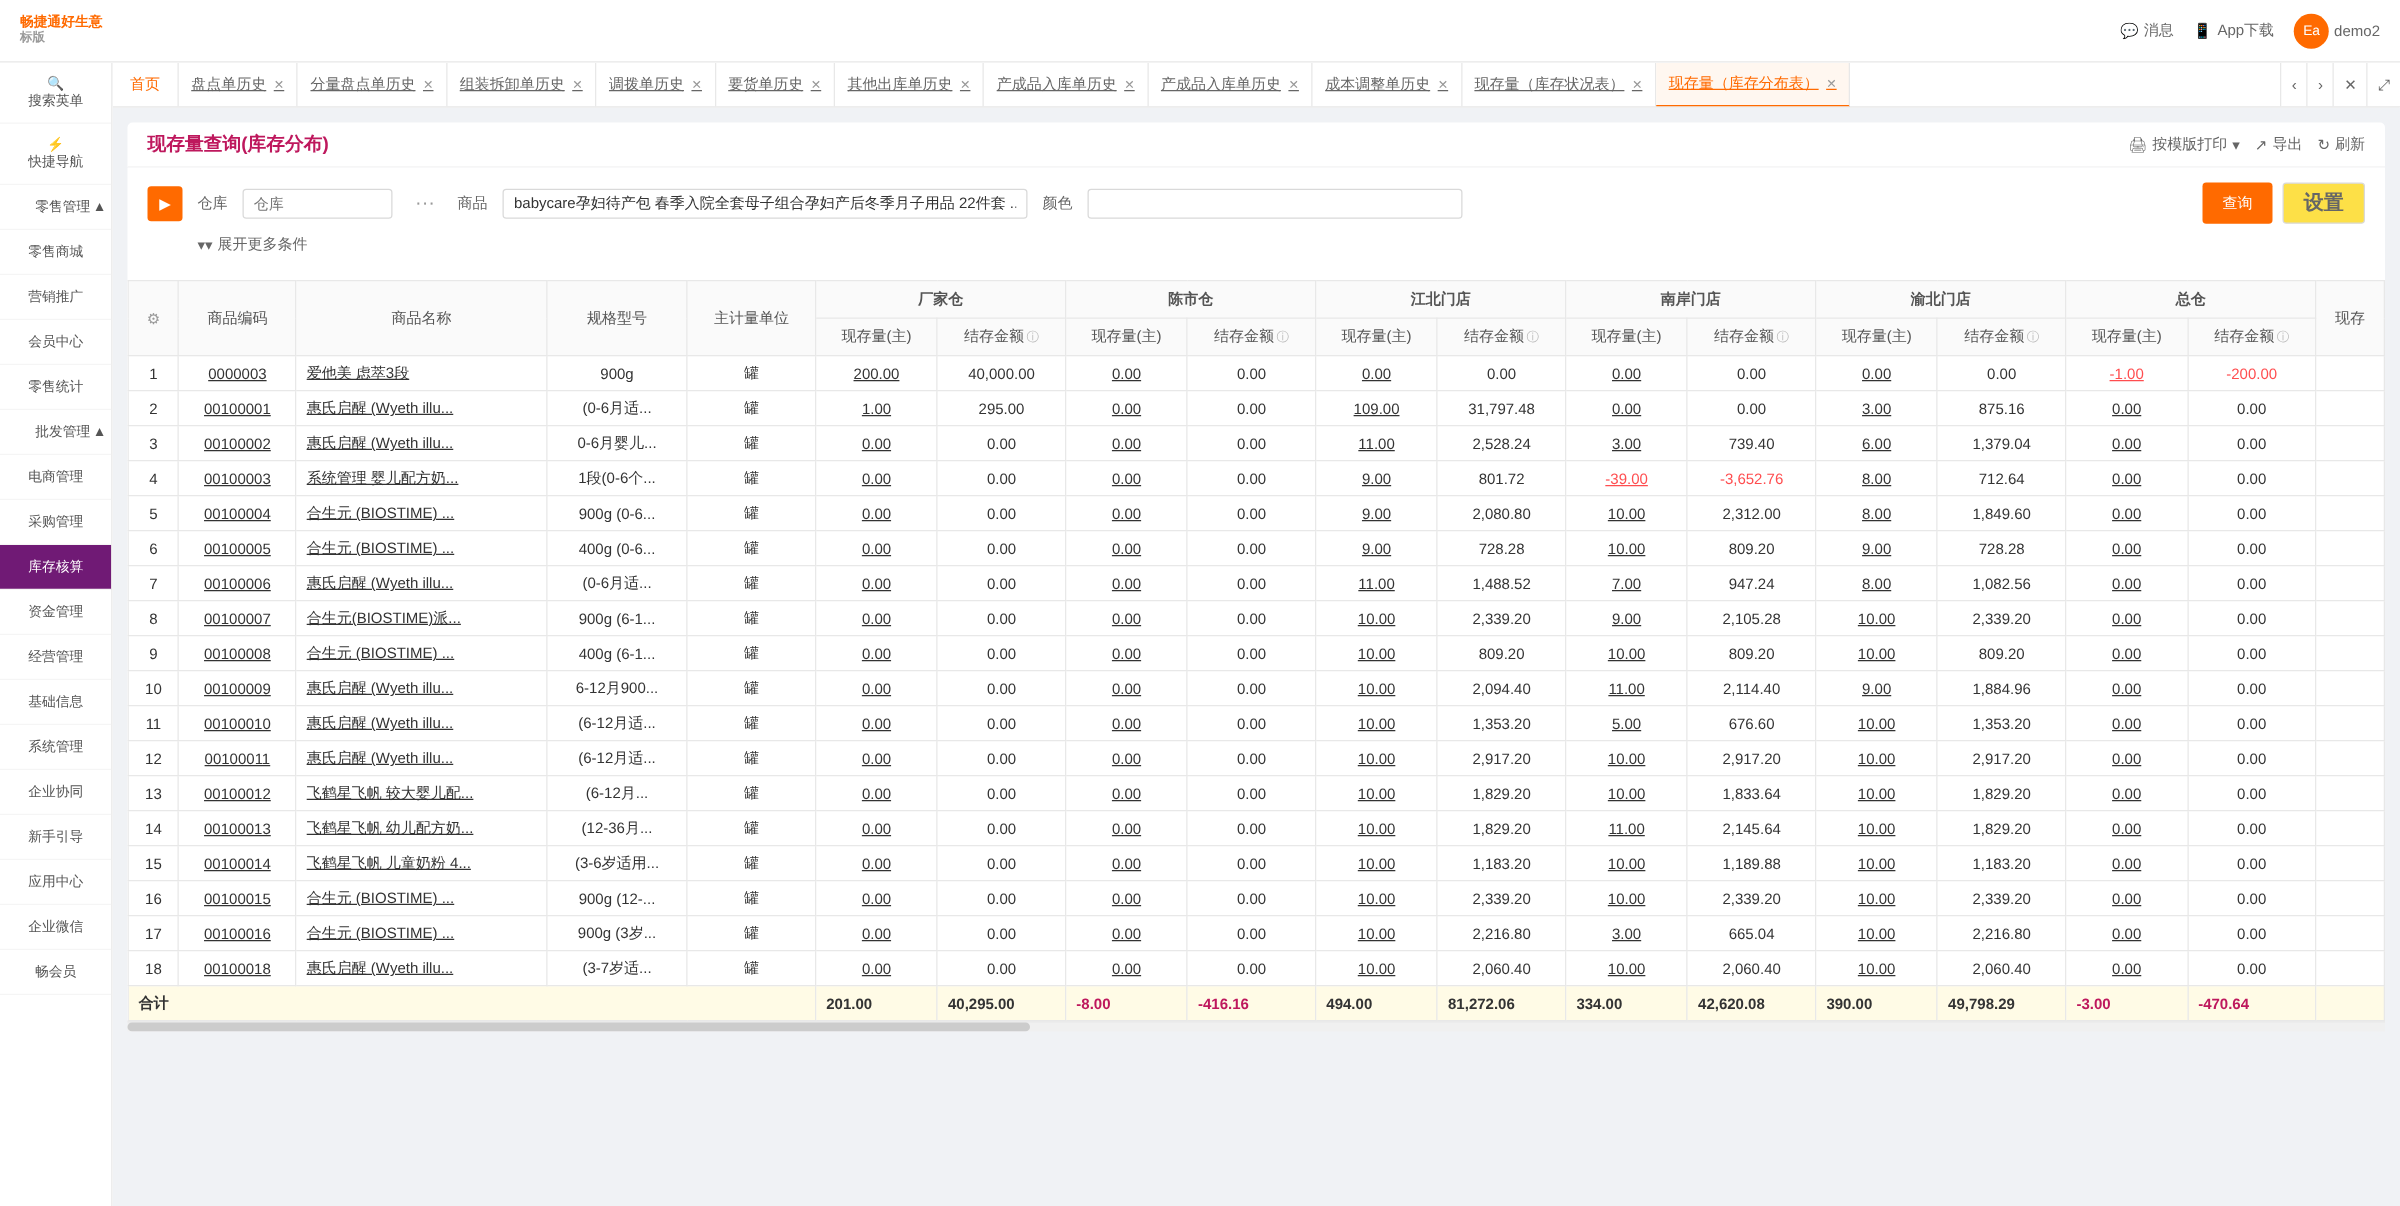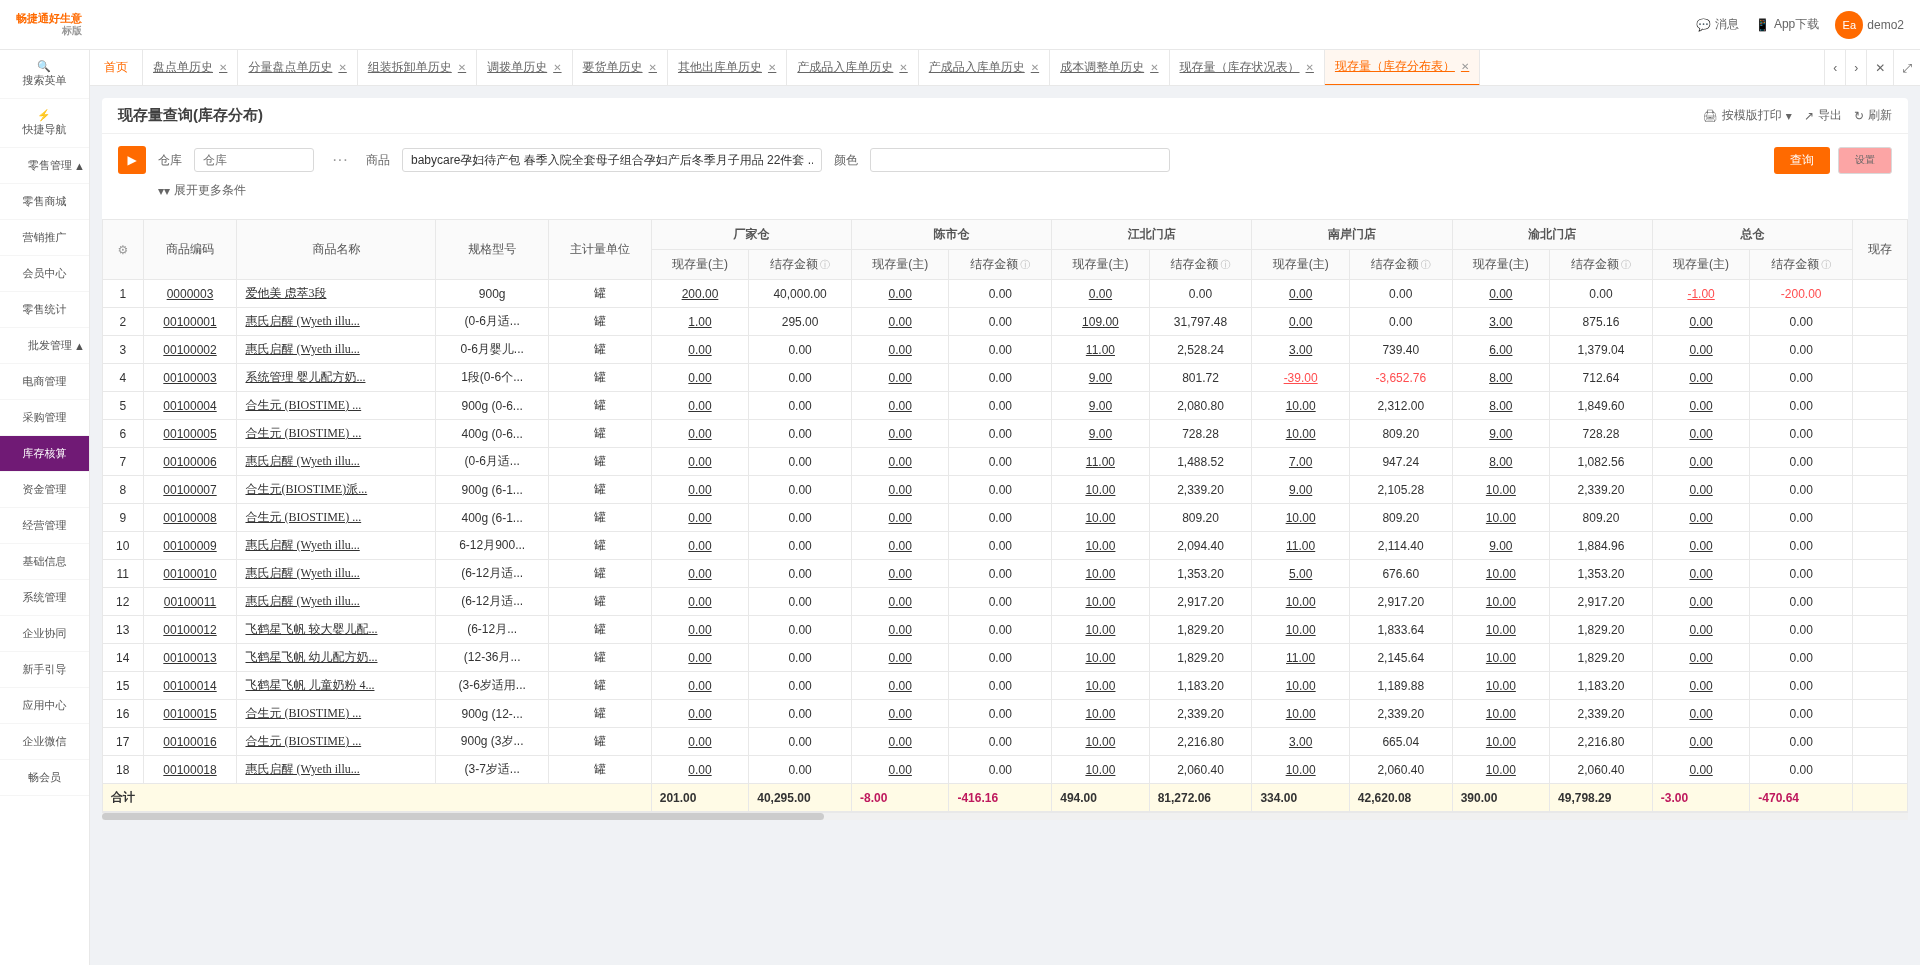--- a/index.html
+++ b/index.html
@@ -9,21 +9,20 @@
     .top-header {
       height: 50px;
       background: #fff;
       display: flex;
       align-items: center;
       padding: 0 16px;
       border-bottom: 1px solid #e8e8e8;
       position: fixed;
       top: 0; left: 0; right: 0;
       z-index: 100;
-      text-align: right;
     }
     .logo-area {
       display: flex;
       align-items: center;
       width: 90px;
     }
     .logo-text {
       color: #ff6a00;
       font-size: 11px;
       font-weight: bold;
@@ -162,21 +161,21 @@
       align-items: center;
       justify-content: space-between;
       background: #fff;
       padding: 8px 16px;
       border-radius: 4px 4px 0 0;
       border-bottom: 1px solid #f0f0f0;
     }
     .page-title {
       font-size: 15px;
       font-weight: bold;
-      color: #404040;
+      color: #be185d;
     }
     .page-actions {
       display: flex;
       align-items: center;
       gap: 12px;
     }
     .action-btn {
       display: flex;
       align-items: center;
       gap: 4px;
@@ -259,28 +258,29 @@
       color: #fff;
       border: none;
       border-radius: 3px;
       padding: 5px 16px;
       cursor: pointer;
       font-size: 12px;
       white-space: nowrap;
       font-family: Liberation Serif, serif;
     }
     .setting-btn {
-      background: #fca5a5;
+      background: #fde047;
       color: #666;
       border: 1px solid #d9d9d9;
       border-radius: 3px;
       padding: 5px 16px;
       cursor: pointer;
-      font-size: 10px;
+      font-size: 16px;
       white-space: nowrap;
+      font-weight: bold;
     }
     .dots-btn {
       color: #999;
       cursor: pointer;
       font-size: 16px;
       padding: 0 6px;
     }
 
     
     .table-wrapper {
@@ -305,21 +305,21 @@
       background: #fafafa;
       font-weight: bold;
     }
     tbody td {
       border: 1px solid #e8e8e8;
       padding: 5px 8px;
       text-align: center;
       white-space: nowrap;
       color: #333;
     }
-    tbody td.left { text-align: left; font-family: Liberation Serif, serif; }
+    tbody td.left { text-align: left; }
     .negative { color: #ff4d4f; }
     .underline { text-decoration: underline; cursor: pointer; }
     
     
     .footer-row td {
       background: #fffbe6;
       font-weight: bold;
       border: 1px solid #e8e8e8;
       padding: 5px 8px;
     }

